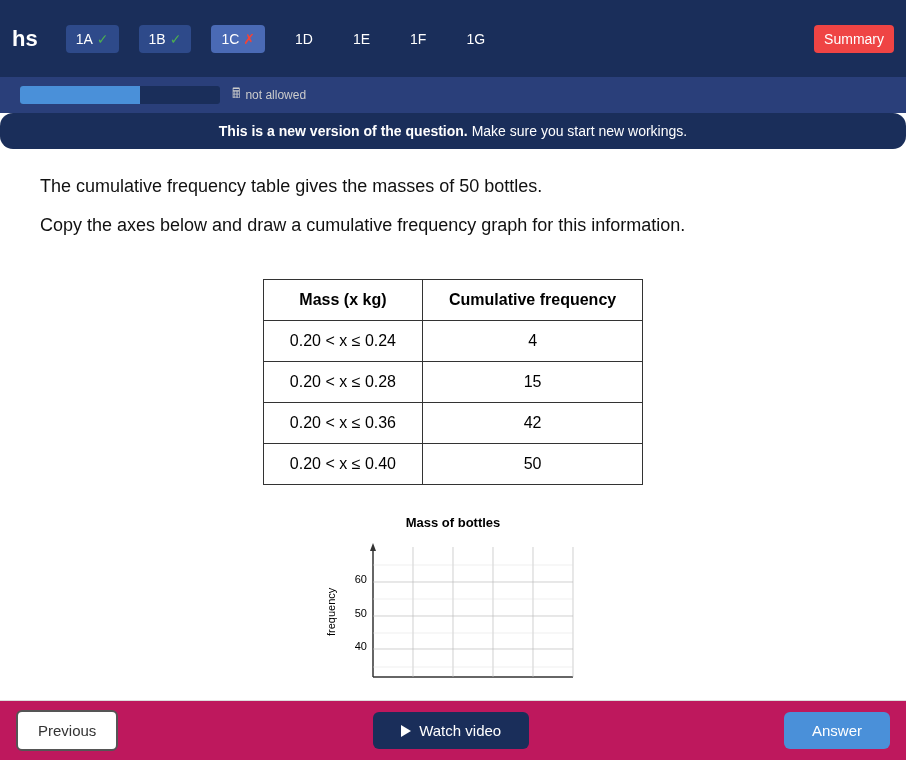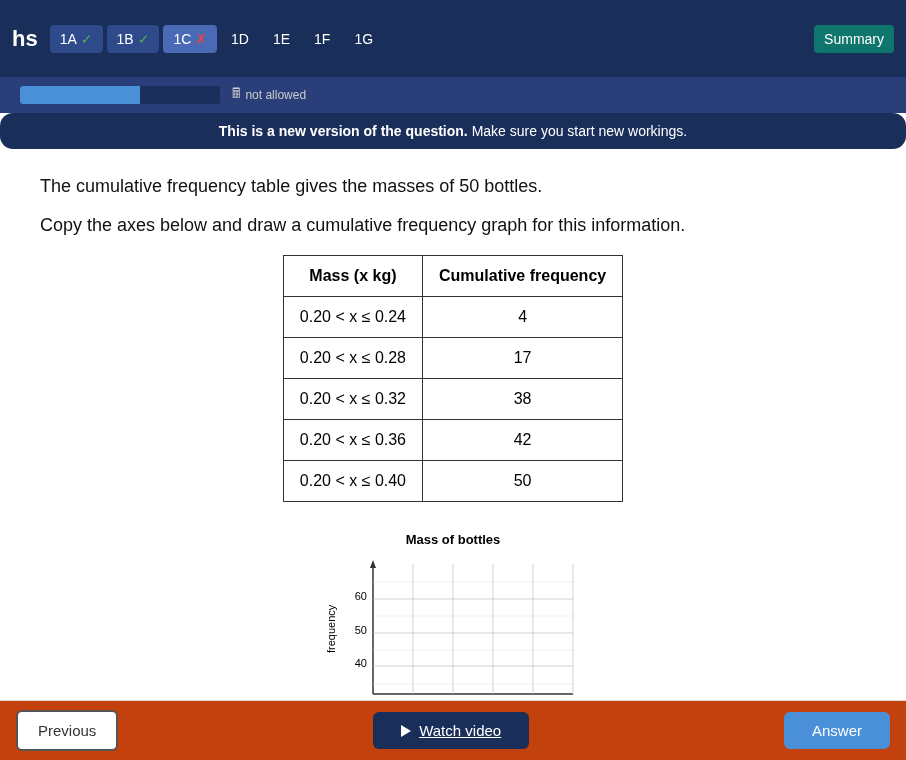--- a/index.html
+++ b/index.html
@@ -29,38 +29,39 @@
     }
     .nav-item {
       display: flex;
       align-items: center;
       color: #fff;
       font-size: 14px;
       padding: 6px 10px;
       border-radius: 4px;
       cursor: pointer;
       white-space: nowrap;
+      margin-left: 16px;
     }
     .nav-item.active {
       background: #2e4a8a;
     }
     .nav-item .check {
       color: #4caf50;
       margin-left: 4px;
     }
     .nav-item .cross {
       color: #f44336;
       margin-left: 4px;
     }
     .nav-item.current {
       background: #4a6ab5;
       text-align: right;
     }
     .nav-item.summary {
-      background: #0f766e;
+      background: #ef4444;
       margin-left: auto;
       text-align: right;
     }
     .nav-spacer { flex: 1; }
 
     
     .subheader {
       background: #2a3f7a;
       height: 36px;
       display: flex;
@@ -104,40 +105,40 @@
       font-weight: bold;
     }
 
     
     .main-content {
       padding: 24px 40px 100px 40px;
       font-size: 18px;
       line-height: 1.5;
     }
     .question-text {
-      margin-bottom: 16px;
+      margin-bottom: 40px;
       color: #111;
     }
     .question-text p {
       margin-bottom: 12px;
     }
 
     
     .table-wrap {
       display: flex;
       justify-content: center;
       margin-bottom: 28px;
     }
     table {
       border-collapse: collapse;
       font-size: 16px;
     }
     table th, table td {
       border: 1px solid #333;
-      padding: 8px 16px;
+      padding: 8px 26px;
       text-align: center;
     }
     table th {
       background: #fff;
       font-weight: bold;
     }
 
     
     .graph-area {
       display: flex;
@@ -167,21 +168,21 @@
       justify-content: center;
     }
 
     
     .footer {
       position: fixed;
       bottom: 0;
       left: 0;
       width: 906px;
       height: 60px;
-      background: #c2410c;
+      background: #be185d;
       border-top: 1px solid #ddd;
       display: flex;
       align-items: center;
       justify-content: space-between;
       padding: 0 16px;
     }
     .btn-previous {
       background: #fff;
       border: 2px solid #555;
       border-radius: 6px;
@@ -194,21 +195,20 @@
       background: #1a2e5a;
       border: none;
       border-radius: 6px;
       padding: 10px 28px;
       font-size: 15px;
       cursor: pointer;
       color: #fff;
       display: flex;
       align-items: center;
       gap: 8px;
-      text-decoration: underline;
     }
     .btn-answer {
       background: #4a90d9;
       border: none;
       border-radius: 6px;
       padding: 10px 28px;
       font-size: 15px;
       cursor: pointer;
       color: #fff;
     }
@@ -280,25 +280,21 @@
           <th>Cumulative frequency</th>
         </tr>
       </thead>
       <tbody>
         <tr>
           <td>0.20 &lt; x ≤ 0.24</td>
           <td>4</td>
         </tr>
         <tr>
           <td>0.20 &lt; x ≤ 0.28</td>
-          <td>17</td>
-        </tr>
-        <tr>
-          <td>0.20 &lt; x ≤ 0.32</td>
-          <td>38</td>
+          <td>15</td>
         </tr>
         <tr>
           <td>0.20 &lt; x ≤ 0.36</td>
           <td>42</td>
         </tr>
         <tr>
           <td>0.20 &lt; x ≤ 0.40</td>
           <td>50</td>
         </tr>
       </tbody>

